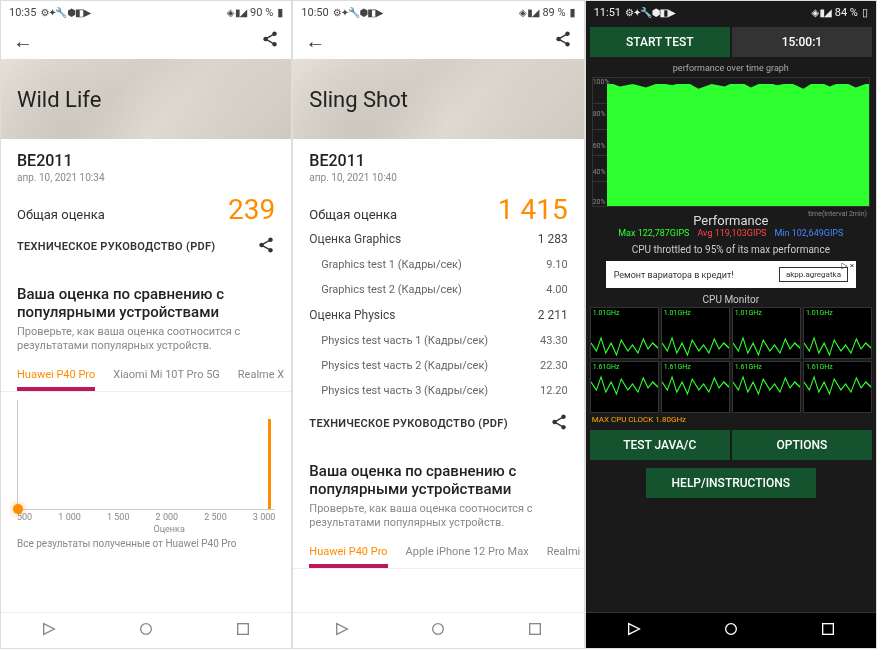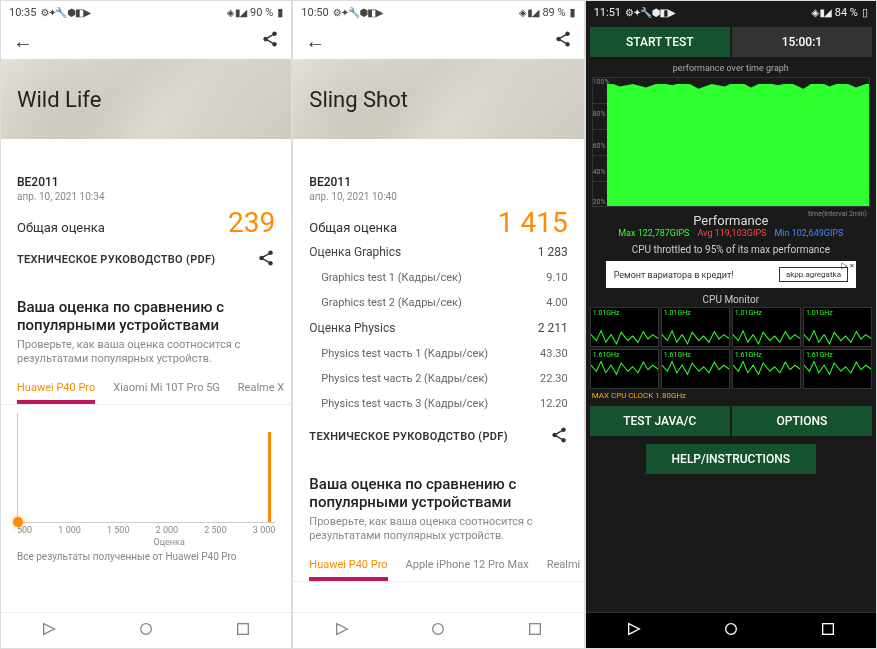--- a/index.html
+++ b/index.html
@@ -9,23 +9,23 @@
   .phone.dark { background: #1a1a1a; color: #ccc; }
   .statusbar { height: 22px; display: flex; justify-content: space-between; align-items: center; padding: 0 8px; font-size: 11px; color: #444; }
   .dark .statusbar { color: #eee; background: #1a1a1a; }
   .sb-left, .sb-right { display: flex; align-items: center; gap: 4px; }
   .sb-icons { font-size: 10px; letter-spacing: -1px; }
   .topbar { height: 36px; display: flex; justify-content: space-between; align-items: center; padding: 0 12px; }
   .banner { height: 80px; background: linear-gradient(135deg, #e8e4dc 0%, #d4cfc5 40%, #e0dcd3 60%, #cec9bf 100%); display: flex; align-items: center; padding: 0 16px; position: relative; }
   .banner::before { content: ''; position: absolute; inset: 0; background: radial-gradient(circle at 20% 80%, rgba(200,195,185,0.6) 0%, transparent 40%), radial-gradient(circle at 80% 20%, rgba(210,205,195,0.5) 0%, transparent 50%); }
   .banner h1 { font-size: 22px; font-weight: 400; color: #222; position: relative; z-index: 1; }
   .card { background: #fff; padding: 12px 16px; }
-  .device { font-size: 12px; font-weight: 500; color: #222; margin-top: 24px; }
+  .device { font-size: 16px; font-weight: 500; color: #222; }
   .timestamp { font-size: 10px; color: #888; margin-top: 2px; }
-  .score-row { display: flex; justify-content: space-between; align-items: baseline; margin-top: 4px; }
+  .score-row { display: flex; justify-content: space-between; align-items: baseline; margin-top: 10px; }
   .score-label { font-size: 13px; color: #333; }
   .big-score { font-size: 28px; color: #ff8c00; font-weight: 400; }
   .metric-row { display: flex; justify-content: space-between; padding: 6px 0; font-size: 12px; color: #444; }
   .sub-metric { padding-left: 12px; color: #666; font-size: 11px; }
   .pdf-row { display: flex; justify-content: space-between; align-items: center; padding: 10px 0 4px; font-size: 11px; font-weight: 600; color: #333; letter-spacing: 0.3px; }
   .section-title { font-size: 15px; font-weight: 500; color: #222; padding: 12px 16px 4px; }
   .section-sub { font-size: 11px; color: #888; padding: 0 16px 8px; line-height: 1.3; }
   .tabs { display: flex; padding: 0 16px; gap: 18px; font-size: 11px; color: #888; border-bottom: 1px solid #eee; }
   .tab { padding: 6px 0; white-space: nowrap; }
   .tab.active { color: #ff8c00; border-bottom: 4px solid #be185d; }
@@ -48,21 +48,21 @@
   .perf-ylabel { position: absolute; left: 0; font-size: 7px; color: #888; }
   .perf-stats { font-size: 11px; text-align: center; padding: 4px; }
   .perf-stats .p-title { color: #ddd; font-size: 13px; }
   .perf-line { display: flex; justify-content: center; gap: 8px; font-size: 9px; }
   .p-max { color: #2eff2e; } .p-avg { color: #ff4444; } .p-min { color: #4488ff; }
   .throttle-msg { font-size: 10px; color: #ccc; text-align: center; padding: 2px; }
   .ad-box { background: #fff; margin: 4px 20px; padding: 6px 8px; display: flex; justify-content: space-between; align-items: center; font-size: 9px; color: #333; position: relative; }
   .ad-btn { border: 1px solid #333; padding: 2px 6px; font-size: 8px; }
   .cpu-title { font-size: 10px; color: #ccc; text-align: center; padding: 2px; }
   .cpu-grid { display: grid; grid-template-columns: repeat(4, 1fr); gap: 2px; padding: 0 4px; }
-  .cpu-cell { height: 40px; background: #000; border: 1px solid #333; position: relative; overflow: hidden; }
+  .cpu-cell { height: 52px; background: #000; border: 1px solid #333; position: relative; overflow: hidden; }
   .cpu-label { position: absolute; top: 1px; left: 2px; font-size: 7px; color: #2eff2e; z-index: 2; }
   .cpu-wave { position: absolute; inset: 0; }
   .cpu-wave svg { width: 100%; height: 100%; }
   .max-clock { font-size: 8px; color: #ffaa00; padding: 2px 6px; }
   .share-icon { width: 18px; height: 18px; }
   .back-arrow { font-size: 20px; color: #333; }
 </style>
 </head>
 <body>
 

